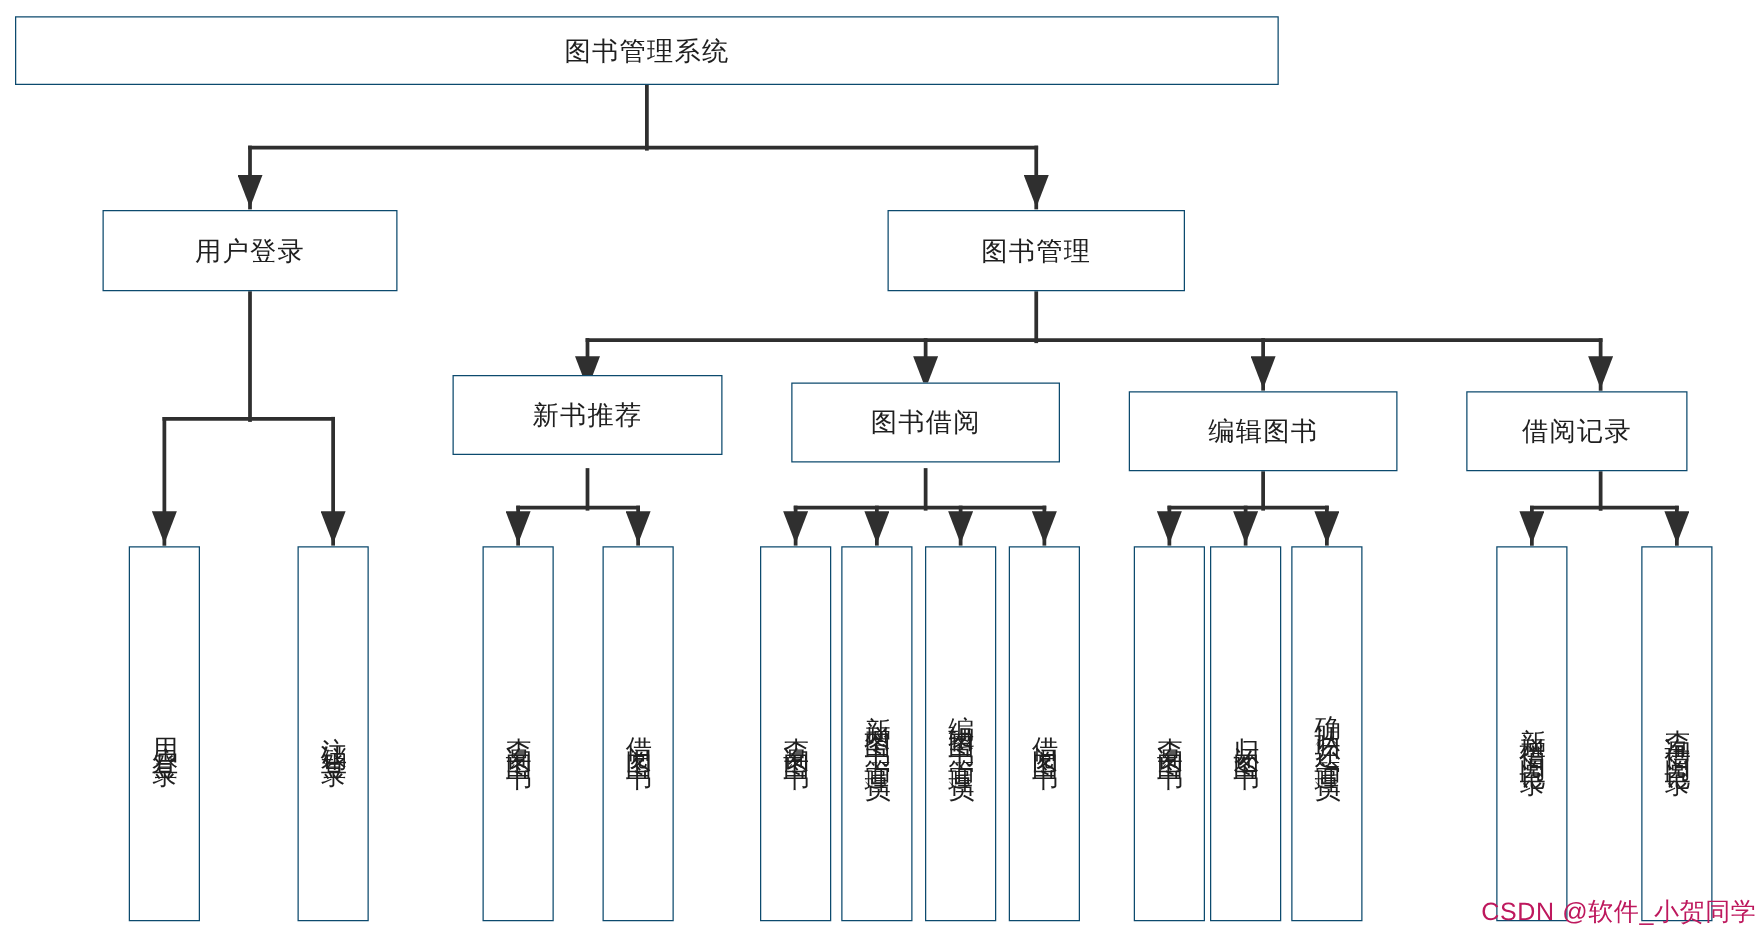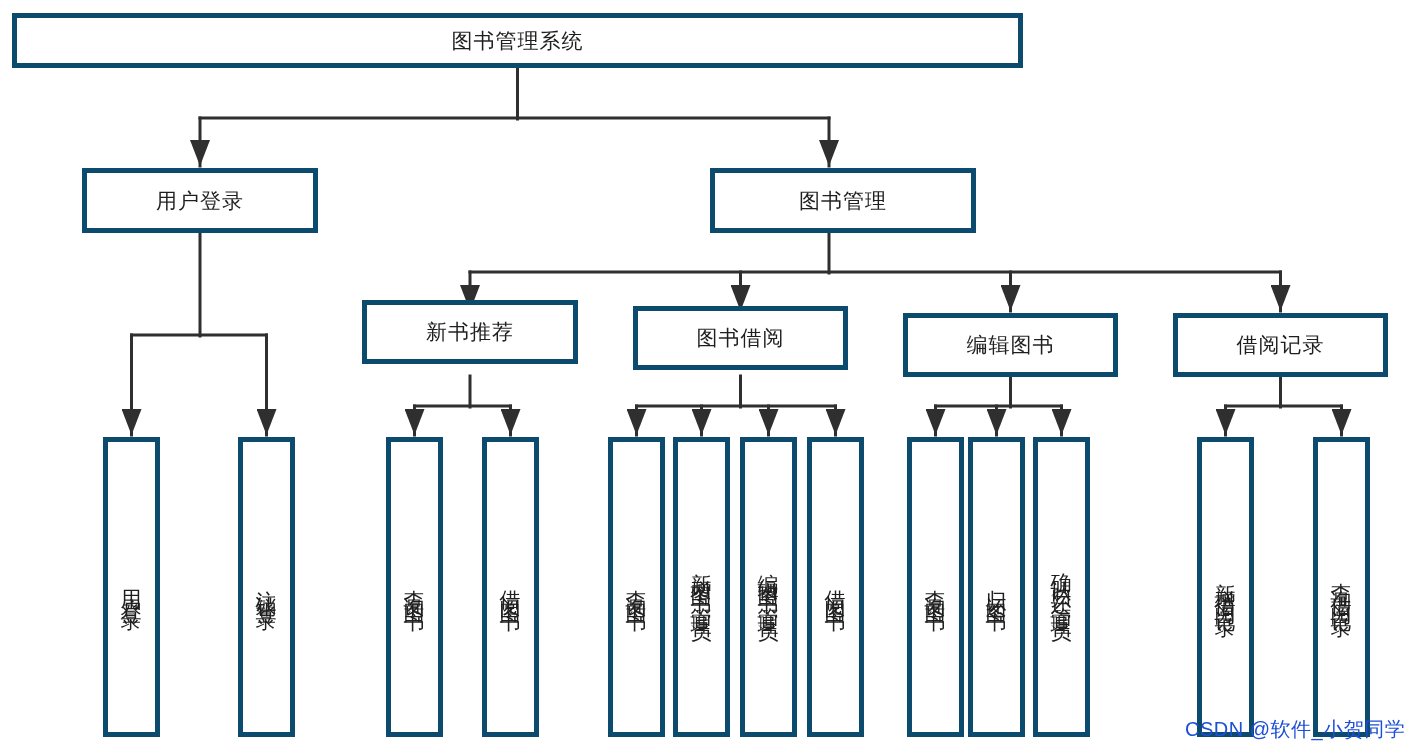--- a/index.html
+++ b/index.html
@@ -22,21 +22,21 @@
     z-index: 1;
   }
   .connectors line {
     stroke: #2f2f2f;
     stroke-width: 3;
     stroke-linecap: square;
   }
   .node {
     position: absolute;
     box-sizing: border-box;
-    border: 5px solid #0c4a6e;
+    border: 1px solid #0c4a6e;
     background: #ffffff;
     color: #1f1f1f;
     display: flex;
     align-items: center;
     justify-content: center;
     z-index: 2;
   }
   .h-node {
     font-size: 21px;
     letter-spacing: 1px;
@@ -48,26 +48,26 @@
     letter-spacing: 7px;
     line-height: 1;
     top: 437px;
     width: 57px;
     height: 300px;
   }
   
   #root { left: 12px; top: 13px; width: 1011px; height: 55px; }
   
   #l2-user  { left: 82px;  top: 168px; width: 236px; height: 65px; }
-  #l2-book  { left: 710px; top: 168px; width: 266px; height: 65px; }
+  #l2-book  { left: 710px; top: 168px; width: 238px; height: 65px; }
   
   #l3-recommend { left: 362px;  top: 300px; width: 216px; height: 64px; }
   #l3-borrow    { left: 633px;  top: 306px; width: 215px; height: 64px; }
   #l3-current   { left: 903px;  top: 313px; width: 215px; height: 64px; }
-  #l3-records   { left: 1173px; top: 313px; width: 215px; height: 64px; }
+  #l3-records   { left: 1173px; top: 313px; width: 177px; height: 64px; }
   
   #leaf-user-login { left: 103px; }
   #leaf-logout     { left: 238px; }
   
   #leaf-query-rec  { left: 386px; }
   #leaf-borrow-rec { left: 482px; }
   
   #leaf-query-bor  { left: 608px; }
   #leaf-add-book   { left: 673px; }
   #leaf-edit-book  { left: 740px; }
@@ -78,21 +78,21 @@
   #leaf-confirm    { left: 1033px; }
   
   #leaf-add-rec    { left: 1197px; }
   #leaf-query-recd { left: 1313px; }
 
   .watermark {
     position: absolute;
     left: 1185px;
     top: 716px;
     font-size: 20px;
-    color: #1d4ed8;
+    color: #be185d;
     letter-spacing: 0.5px;
     z-index: 3;
     white-space: nowrap;
   }
 </style>
 </head>
 <body>
 
 <div class="canvas">
 

